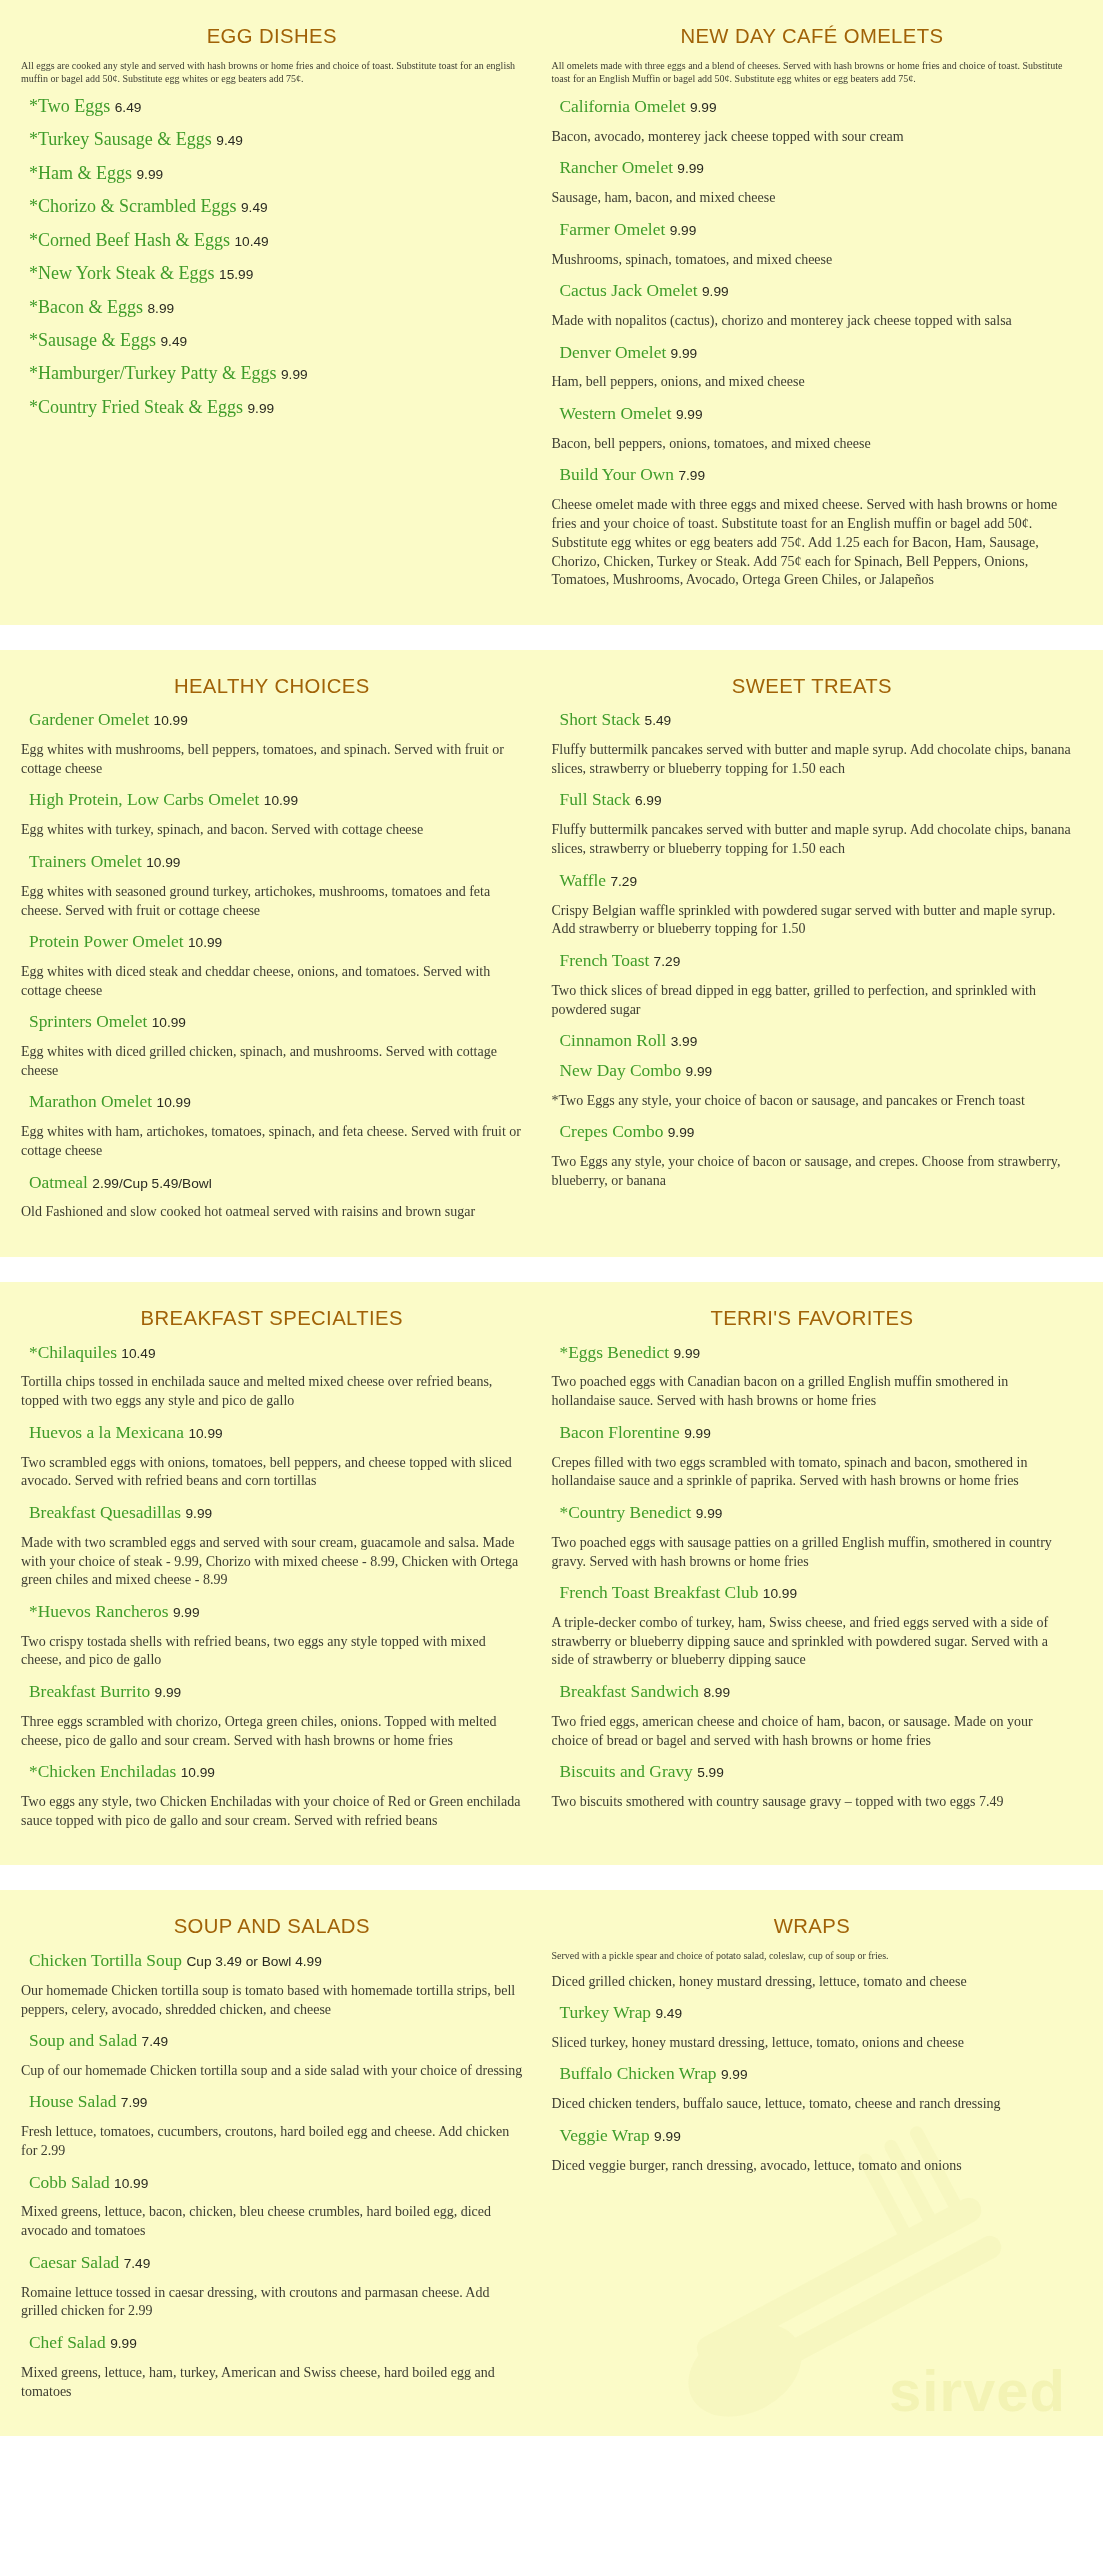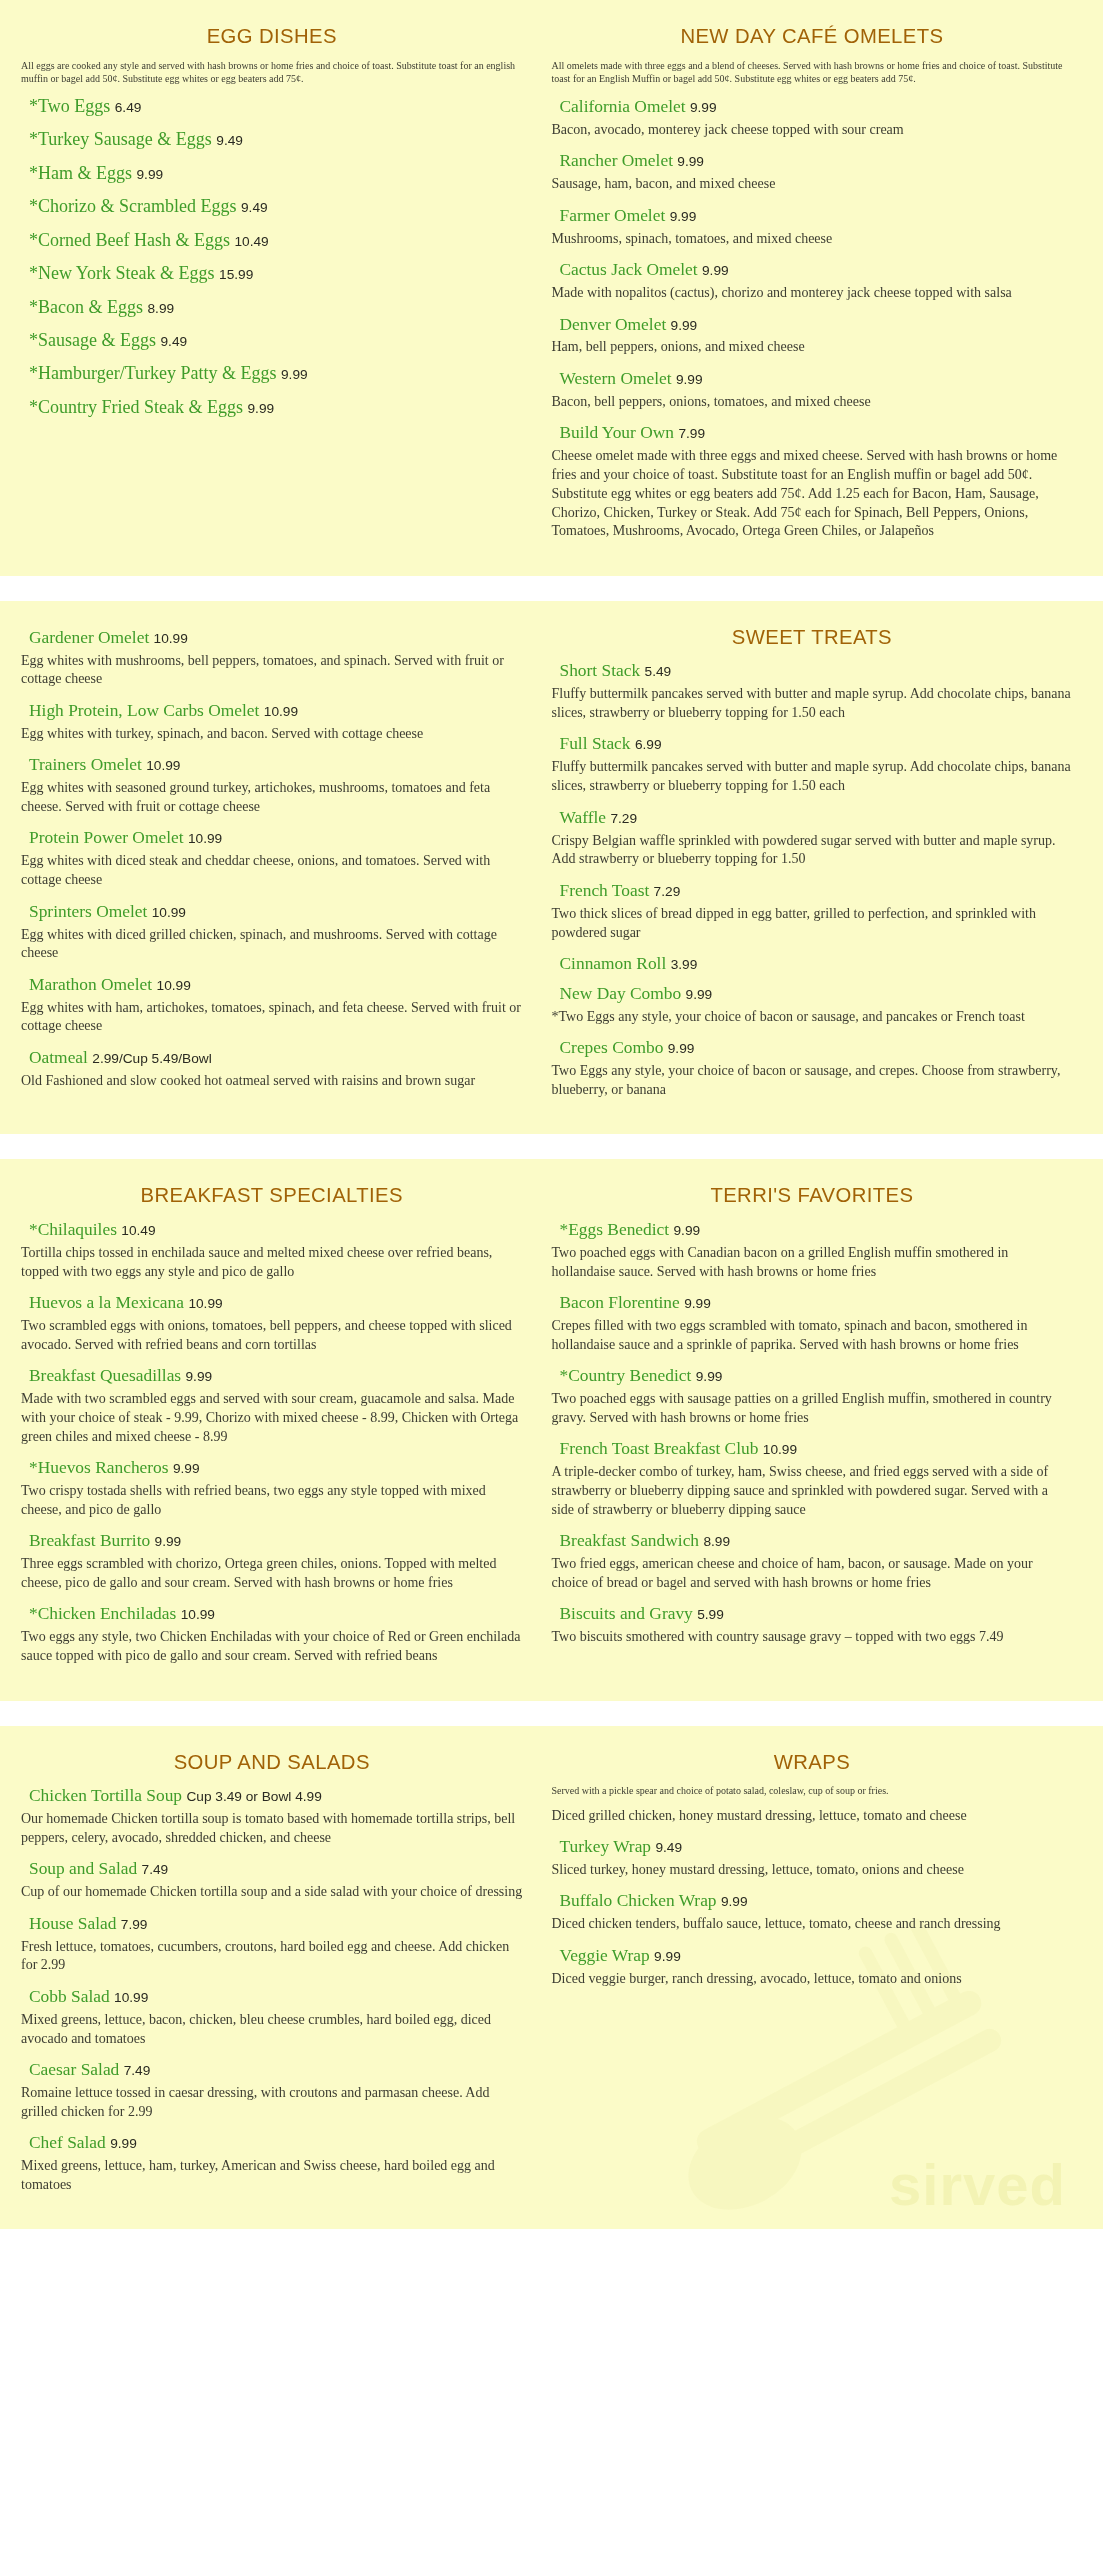--- a/index.html
+++ b/index.html
@@ -57,21 +57,21 @@
   .item-price {
     color: #2a2a22;
     font-weight: normal;
     font-size: 13.7px;
     font-family: "Liberation Sans", "DejaVu Sans", sans-serif;
   }
   .item-desc {
     color: #3d3d32;
     font-size: 14px;
     line-height: 1.34;
-    margin-top: 3px;
+    margin-top: 10px;
   }
 
   .simple-list .item { margin-bottom: 9.7px; }
   .simple-list .item-head { font-size: 18px; }
 
   
   .watermark {
     position: absolute;
     right: 27px;
     bottom: 0px;
@@ -169,20 +169,21 @@
               <div class="item-desc">Cheese omelet made with three eggs and mixed cheese. Served with hash browns or home fries and your choice of toast. Substitute toast for an English muffin or bagel add 50¢. Substitute egg whites or egg beaters add 75¢. Add 1.25 each for Bacon, Ham, Sausage, Chorizo, Chicken, Turkey or Steak. Add 75¢ each for Spinach, Bell Peppers, Onions, Tomatoes, Mushrooms, Avocado, Ortega Green Chiles, or Jalapeños</div>
             </div>
           </div>
         </div>
       </div>
     </div>
     <div class="spacer"></div>
     <div class="panel">
       <div class="cols">
         <div class="col left">
+          <div class="section-title">HEALTHY CHOICES</div>
           <div class="detailed-list">
             <div class="item spaced">
               <div class="item-head"><span class="item-name">Gardener Omelet</span> <span class="item-price">10.99</span></div>
               <div class="item-desc">Egg whites with mushrooms, bell peppers, tomatoes, and spinach. Served with fruit or cottage cheese</div>
             </div>
             <div class="item spaced">
               <div class="item-head"><span class="item-name">High Protein, Low Carbs Omelet</span> <span class="item-price">10.99</span></div>
               <div class="item-desc">Egg whites with turkey, spinach, and bacon. Served with cottage cheese</div>
             </div>
             <div class="item spaced">

